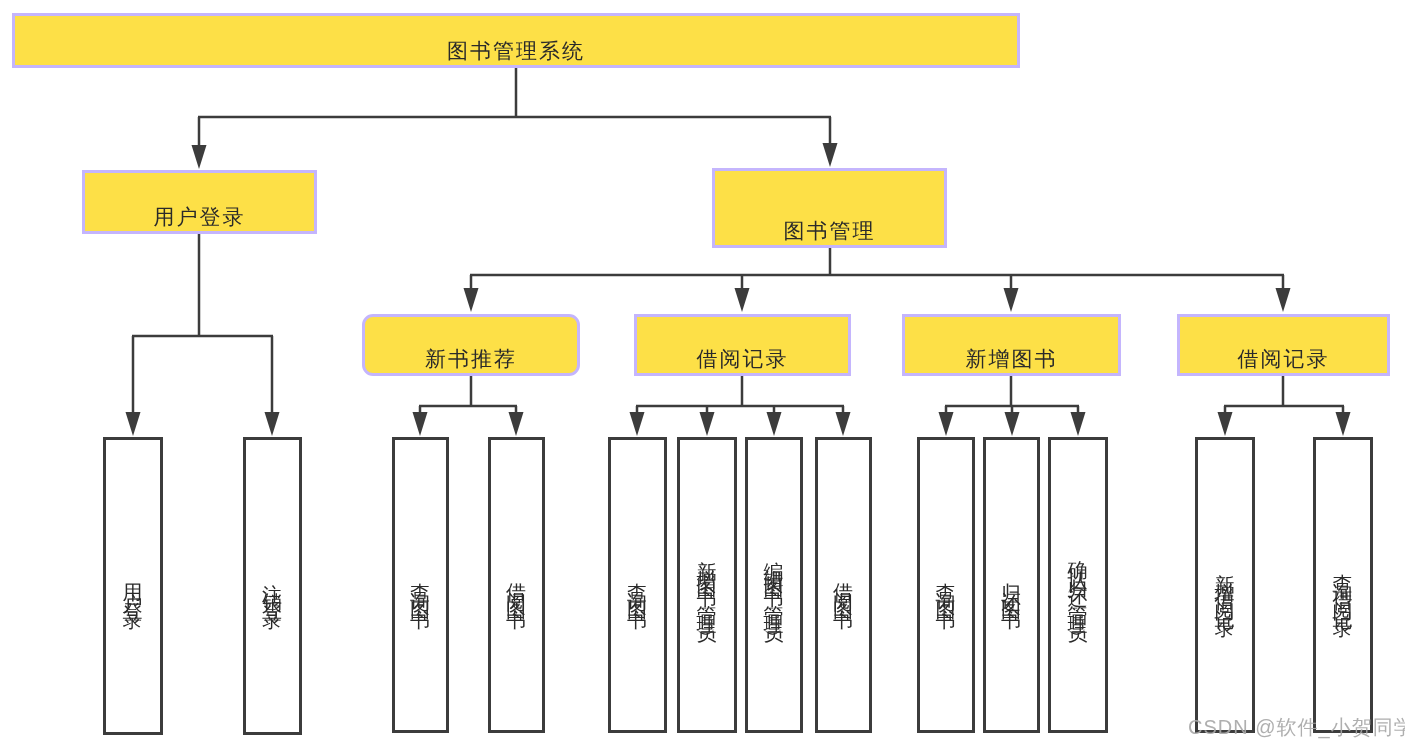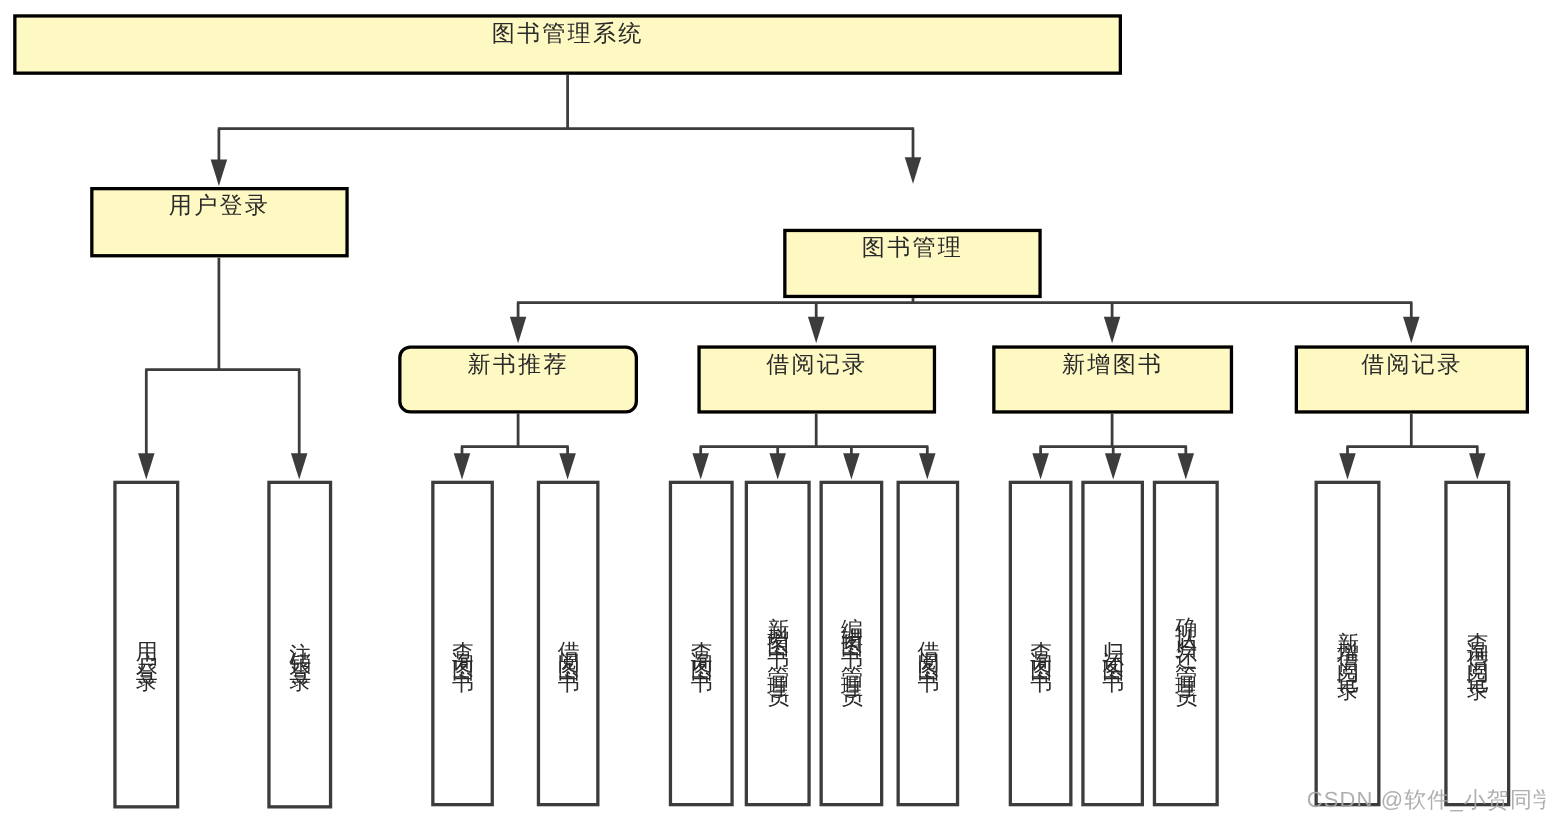--- a/index.html
+++ b/index.html
@@ -13,24 +13,24 @@
     overflow: hidden;
   }
   #wires {
     position: absolute;
     left: 0; top: 0;
     width: 1405px; height: 747px;
   }
   .hbox {
     position: absolute;
     box-sizing: border-box;
-    border: 3px solid #000000;
-    background: #fef9c3;
+    border: 3px solid #c4b5fd;
+    background: #fde047;
     display: flex;
-    align-items: flex-start;
+    align-items: flex-end;
     justify-content: center;
     font-size: 21px;
     letter-spacing: 2px;
     color: #2a2a2a;
   }
   .vbox {
     position: absolute;
     box-sizing: border-box;
     border: 3px solid #3c3c3c;
     background: #ffffff;
@@ -115,21 +115,21 @@
     </g>
   </svg>
 
   <div class="hbox" style="left:12px; top:13px; width:1008px; height:55px;">
     <span>图书管理系统</span>
   </div>
 
   <div class="hbox" style="left:82px; top:170px; width:235px; height:64px;">
     <span>用户登录</span>
   </div>
-  <div class="hbox" style="left:712px; top:168px; width:235px; height:63px;margin-top:40px;">
+  <div class="hbox" style="left:712px; top:168px; width:235px; height:80px;">
     <span>图书管理</span>
   </div>
 
   <div class="hbox" style="left:362px; top:314px; width:218px; height:62px;border-radius:11px;">
     <span>新书推荐</span>
   </div>
   <div class="hbox" style="left:634px; top:314px; width:217px; height:62px;">
     <span>借阅记录</span>
   </div>
   <div class="hbox" style="left:902px; top:314px; width:219px; height:62px;">

